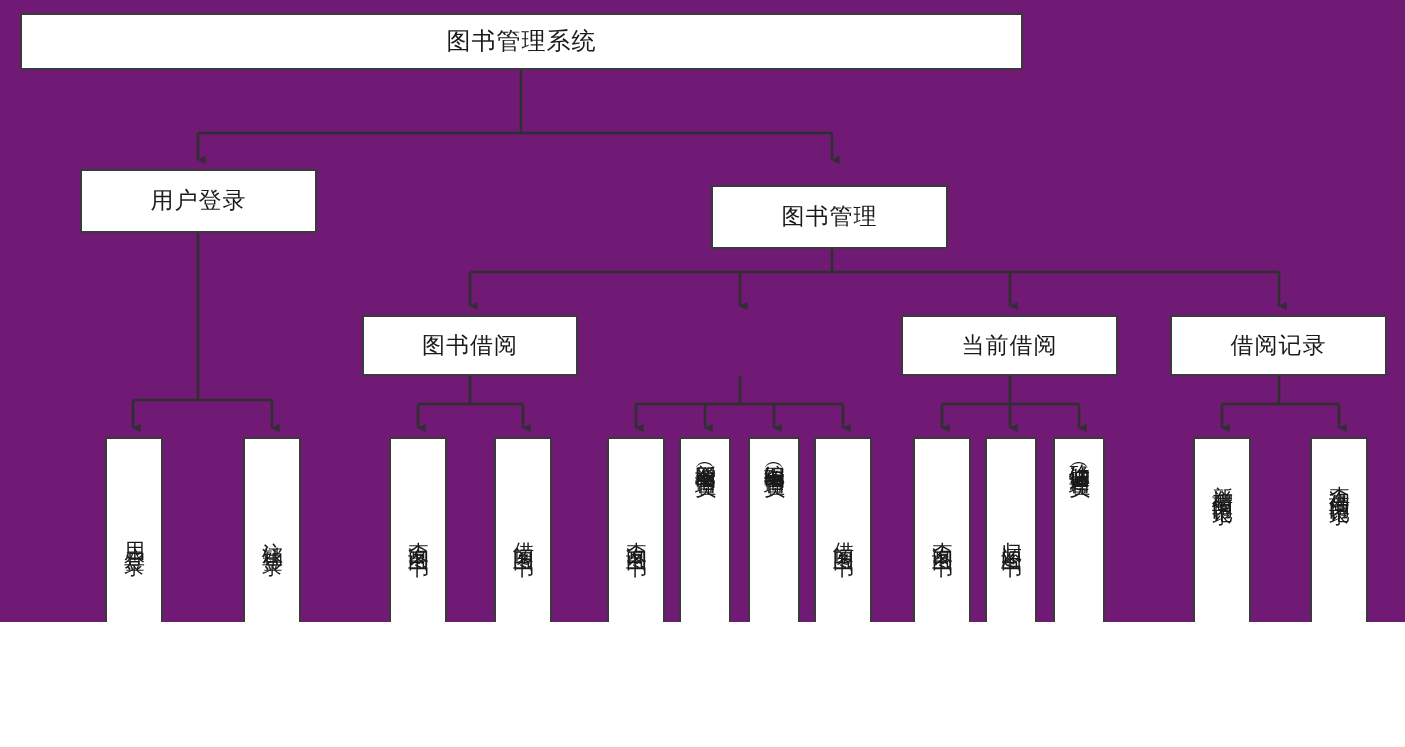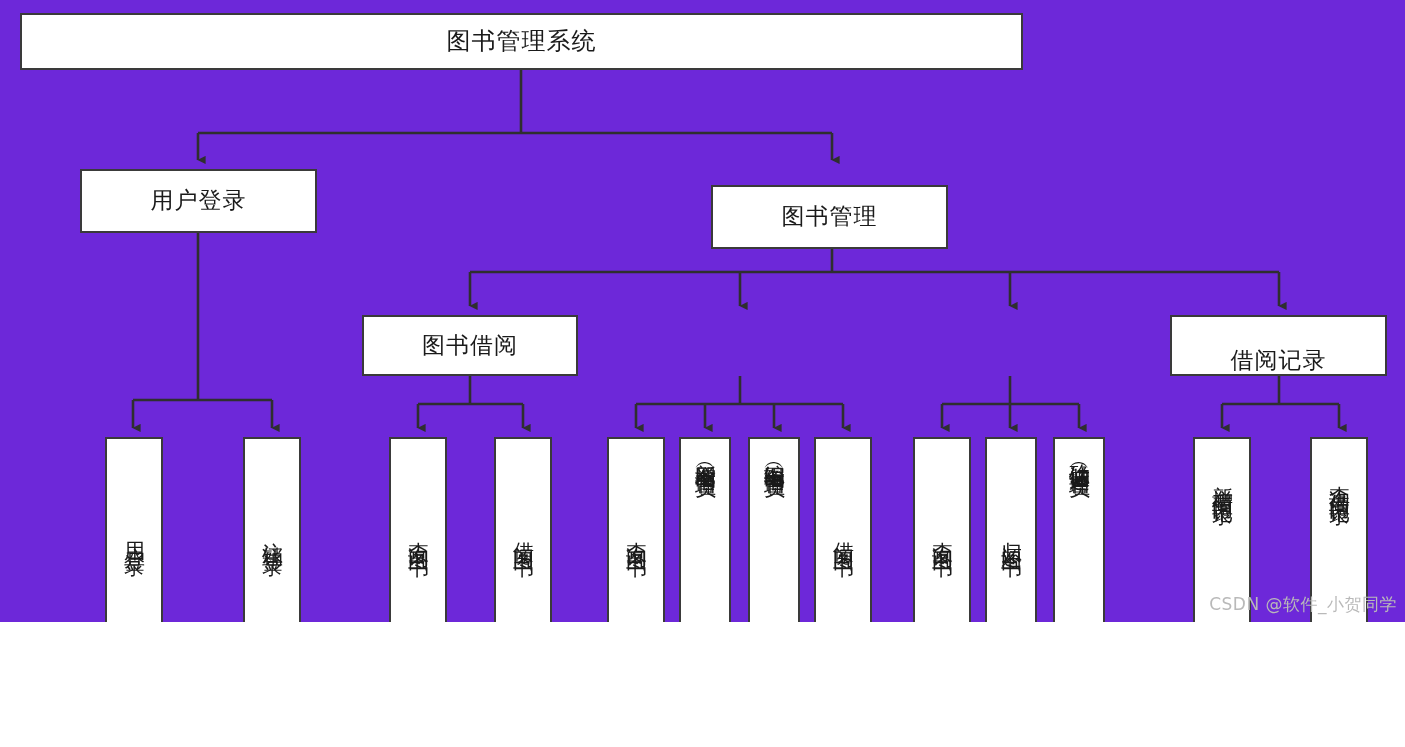--- a/index.html
+++ b/index.html
@@ -5,21 +5,21 @@
 <style>
   html, body {
     margin: 0;
     padding: 0;
     background: #ffffff;
   }
   #canvas {
     position: relative;
     width: 1405px;
     height: 622px;
-    background: #6d28d9;
+    background: #701a75;
     font-family: "DejaVu Sans", "Liberation Sans", sans-serif;
     overflow: hidden;
   }
   #wires {
     position: absolute;
     left: 0;
     top: 0;
     width: 1405px;
     height: 747px;
     pointer-events: none;
@@ -142,22 +142,25 @@
 
   <div class="node h" style="left:711px; top:169px; width:237px; height:64px;margin-top:16px;">
     <span class="lbl">图书管理</span>
   </div>
 
   <div class="node h" style="left:362px; top:315px; width:216px; height:61px;">
     <span class="lbl">图书借阅</span>
   </div>
 
 
-
-  <div class="node h" style="left:1170px; top:315px; width:217px; height:61px;align-items:flex-end;">
+  <div class="node h" style="left:901px; top:315px; width:217px; height:61px;">
+    <span class="lbl">当前借阅</span>
+  </div>
+
+  <div class="node h" style="left:1170px; top:315px; width:217px; height:61px;">
     <span class="lbl">借阅记录</span>
   </div>
 
   <div class="node v" style="left:105px; top:437px; width:58px; height:298px;">
     <span class="lbl" style="margin-top:80px;">用户登录</span>
   </div>
 
   <div class="node v" style="left:243px; top:437px; width:58px; height:298px;">
     <span class="lbl" style="margin-top:80px;">注销登录</span>
   </div>
@@ -199,15 +202,14 @@
   </div>
 
   <div class="node v mid" style="left:1193px; top:437px; width:58px; height:298px;">
     <span class="lbl" style="margin-top:24px;">新增借阅记录</span>
   </div>
 
   <div class="node v mid" style="left:1310px; top:437px; width:58px; height:298px;">
     <span class="lbl" style="margin-top:24px;">查询借阅记录</span>
   </div>
 
-  <div id="watermark">CSDN @软件_小贺同学</div>
 
 </div>
 
 </body></html>

